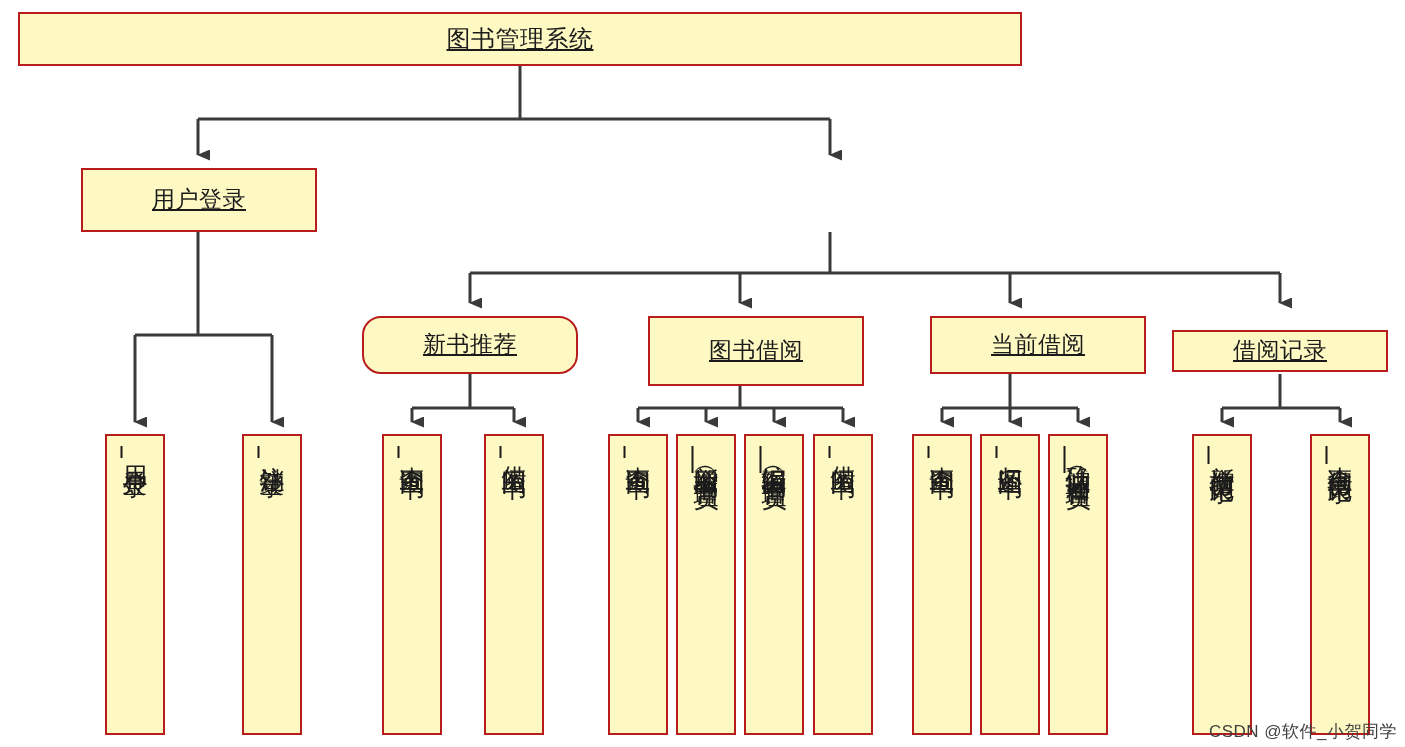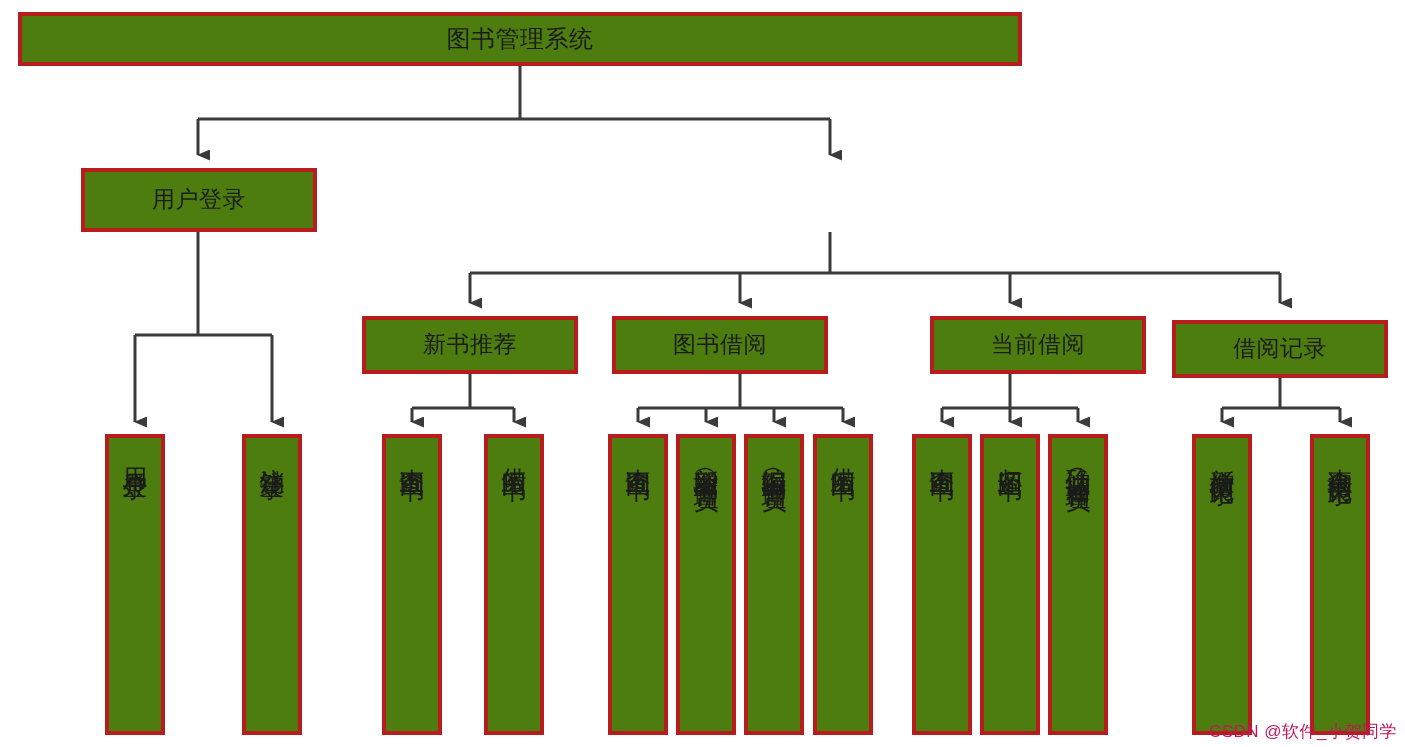--- a/index.html
+++ b/index.html
@@ -21,26 +21,27 @@
     position: absolute;
     left: 0;
     top: 0;
     width: 1405px;
     height: 747px;
     pointer-events: none;
   }
   .node {
     position: absolute;
     box-sizing: border-box;
-    border: 4px solid #b91c1c;
-    background: #4d7c0f;
+    border: 2px solid #b91c1c;
+    background: #fef9c3;
     display: flex;
     align-items: center;
     justify-content: center;
     color: #1b1b1b;
+    text-decoration: underline;
   }
   .node .label {
     display: block;
     text-align: center;
     line-height: 1.18;
     letter-spacing: 0.5px;
   }
   
   .node.horiz .label {
     writing-mode: horizontal-tb;
@@ -61,21 +62,21 @@
     font-size: 25px;
     line-height: 1.0;
     letter-spacing: 3px;
     white-space: nowrap;
   }
   .watermark {
     position: absolute;
     right: 8px;
     bottom: 4px;
     font-size: 17px;
-    color: #be185d;
+    color: #404040;
     letter-spacing: 0.5px;
     white-space: nowrap;
   }
 </style>
 </head>
 <body>
 
 <div id="canvas">
 
   <svg class="connectors" viewBox="0 0 1405 747" xmlns="http://www.w3.org/2000/svg">
@@ -129,30 +130,30 @@
   </svg>
 
   <div class="node horiz root" style="left:18px; top:12px; width:1004px; height:54px;">
     <span class="label">图书管理系统</span>
   </div>
 
   <div class="node horiz" style="left:81px; top:168px; width:236px; height:64px;">
     <span class="label">用户登录</span>
   </div>
 
-  <div class="node horiz" style="left:362px; top:316px; width:216px; height:58px;">
+  <div class="node horiz" style="left:362px; top:316px; width:216px; height:58px;border-radius:19px;">
     <span class="label">新书推荐</span>
   </div>
-  <div class="node horiz" style="left:612px; top:316px; width:216px; height:58px;">
+  <div class="node horiz" style="left:648px; top:316px; width:216px; height:70px;">
     <span class="label">图书借阅</span>
   </div>
   <div class="node horiz" style="left:902px; top:316px; width:216px; height:58px;margin-left:28px;">
     <span class="label">当前借阅</span>
   </div>
-  <div class="node horiz" style="left:1172px; top:320px; width:216px; height:58px;">
+  <div class="node horiz" style="left:1172px; top:330px; width:216px; height:42px;">
     <span class="label">借阅记录</span>
   </div>
 
   <div class="node vert" style="left:105px; top:434px; width:60px; height:301px;">
     <span class="label">用户登录</span>
   </div>
   <div class="node vert" style="left:242px; top:434px; width:60px; height:301px;">
     <span class="label">注销登录</span>
   </div>
 

